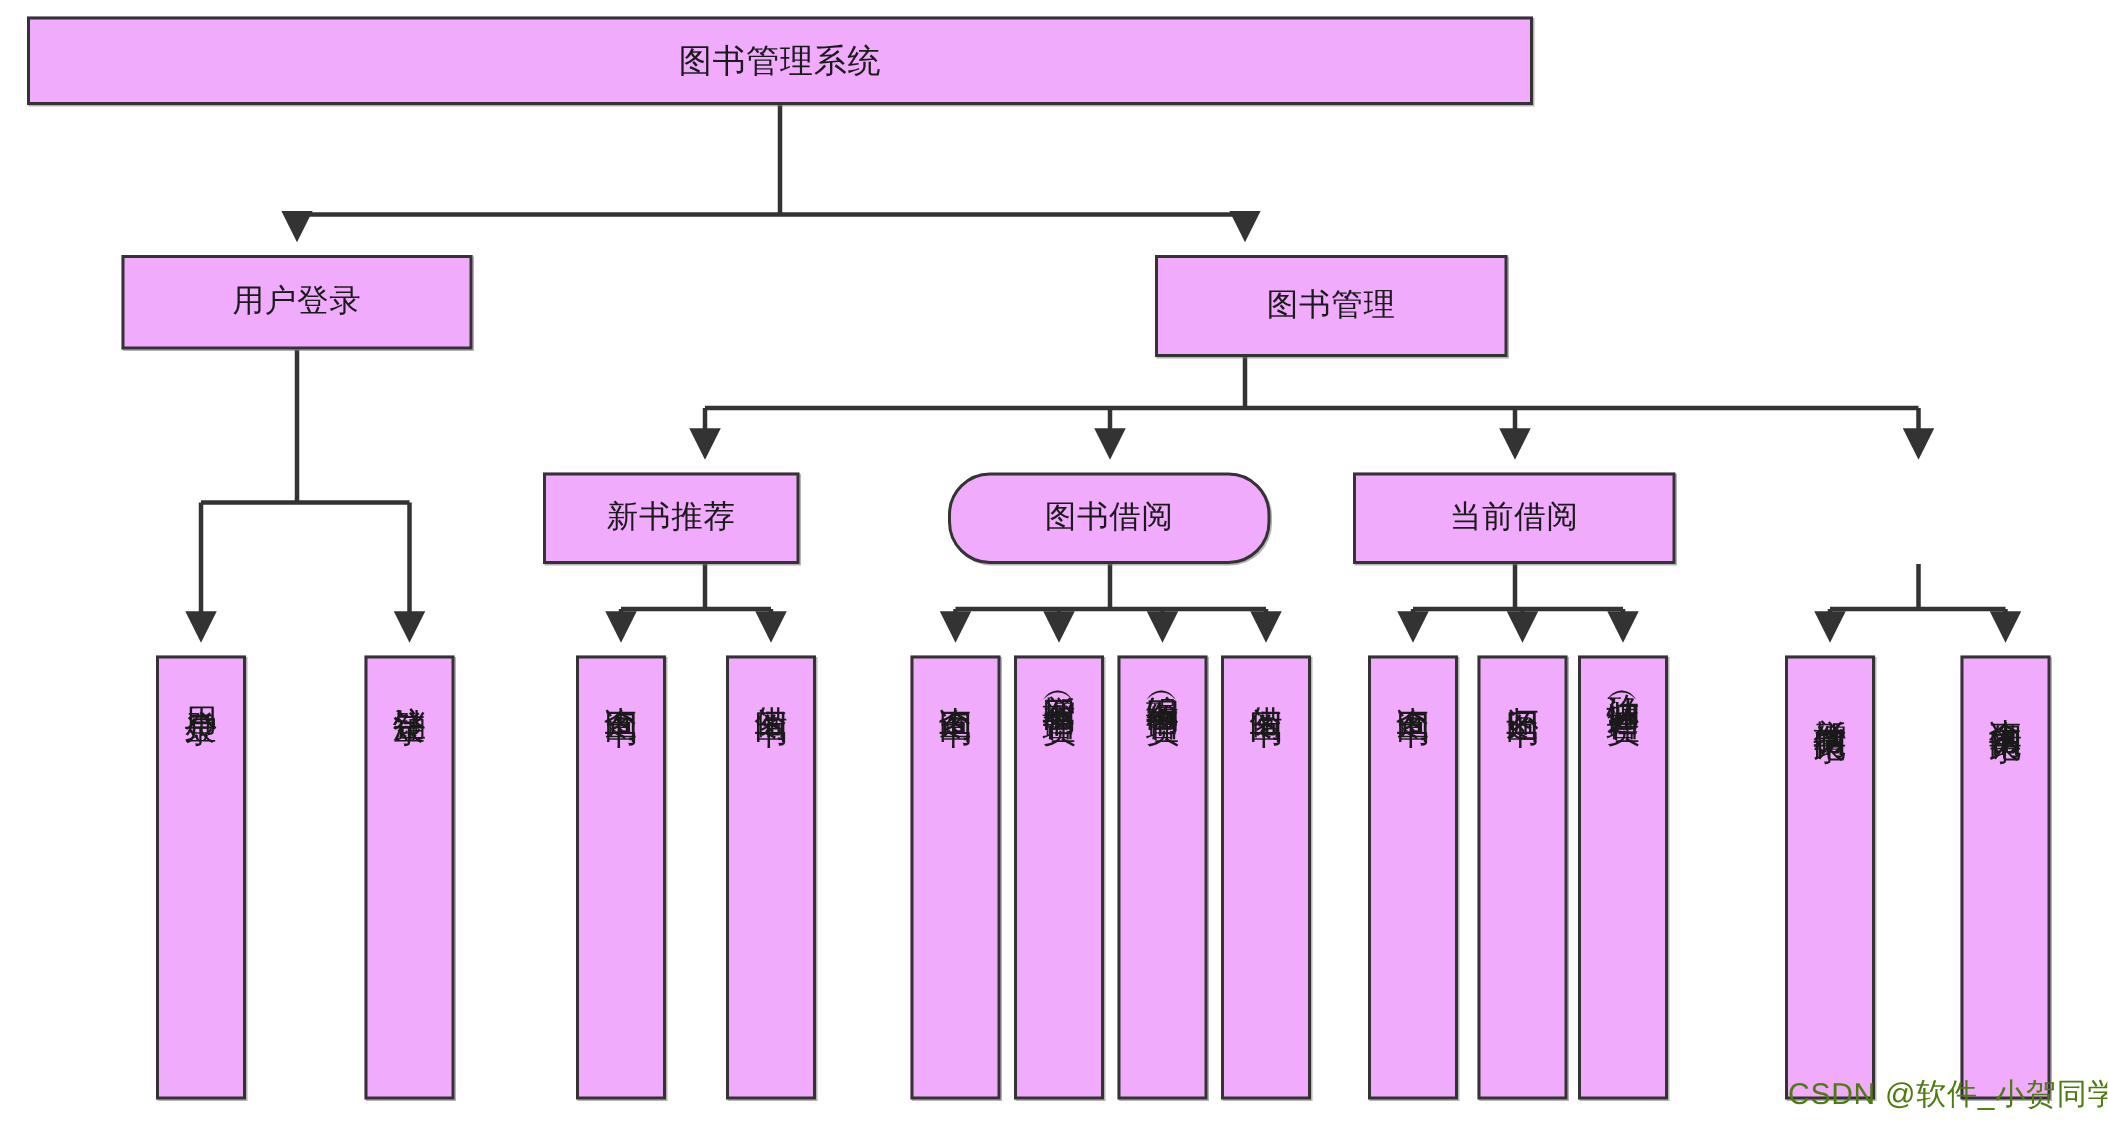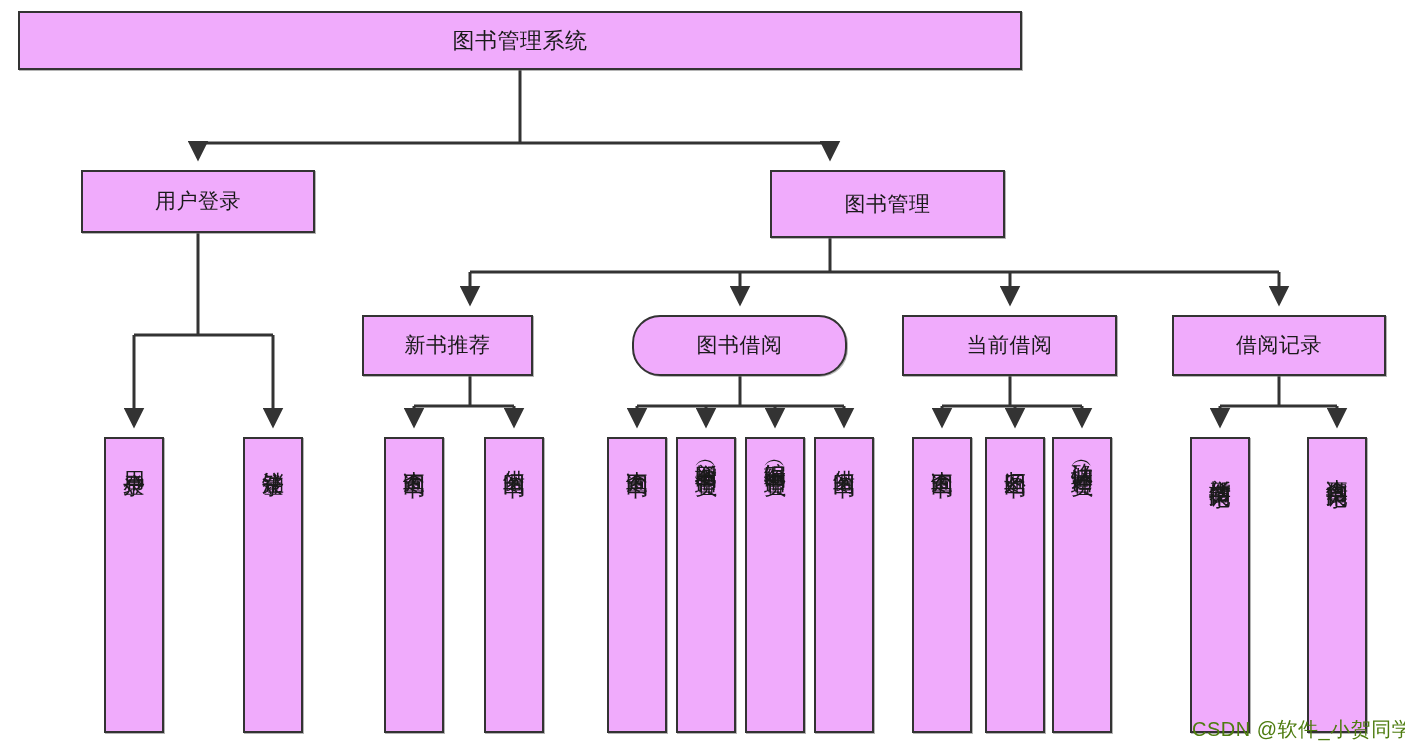--- a/index.html
+++ b/index.html
@@ -143,23 +143,20 @@
 
   <div class="node horiz" style="left:362px; top:315px; width:171px; height:61px;">
     <span class="node-label">新书推荐</span>
   </div>
   <div class="node horiz" style="left:632px; top:315px; width:215px; height:61px;border-radius:28px;">
     <span class="node-label">图书借阅</span>
   </div>
   <div class="node horiz" style="left:902px; top:315px; width:215px; height:61px;">
     <span class="node-label">当前借阅</span>
   </div>
-  <div class="node horiz" style="left:1172px; top:315px; width:214px; height:61px;">
-    <span class="node-label">借阅记录</span>
-  </div>
 
   <div class="node vert" style="left:104px; top:437px; width:60px; height:296px;">
     <span class="node-label">用户登录</span>
   </div>
   <div class="node vert" style="left:243px; top:437px; width:60px; height:296px;">
     <span class="node-label">注销登录</span>
   </div>
   <div class="node vert" style="left:384px; top:437px; width:60px; height:296px;">
     <span class="node-label">查询图书</span>
   </div>

